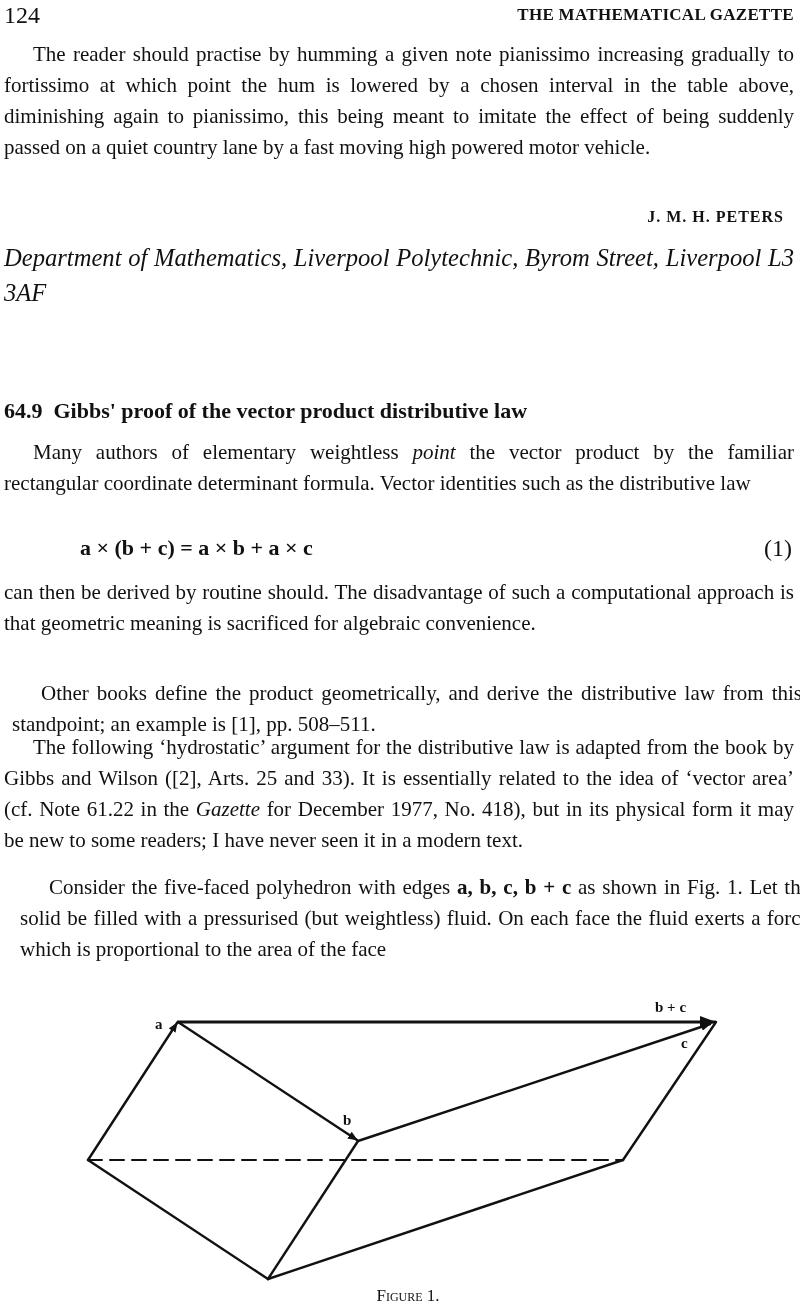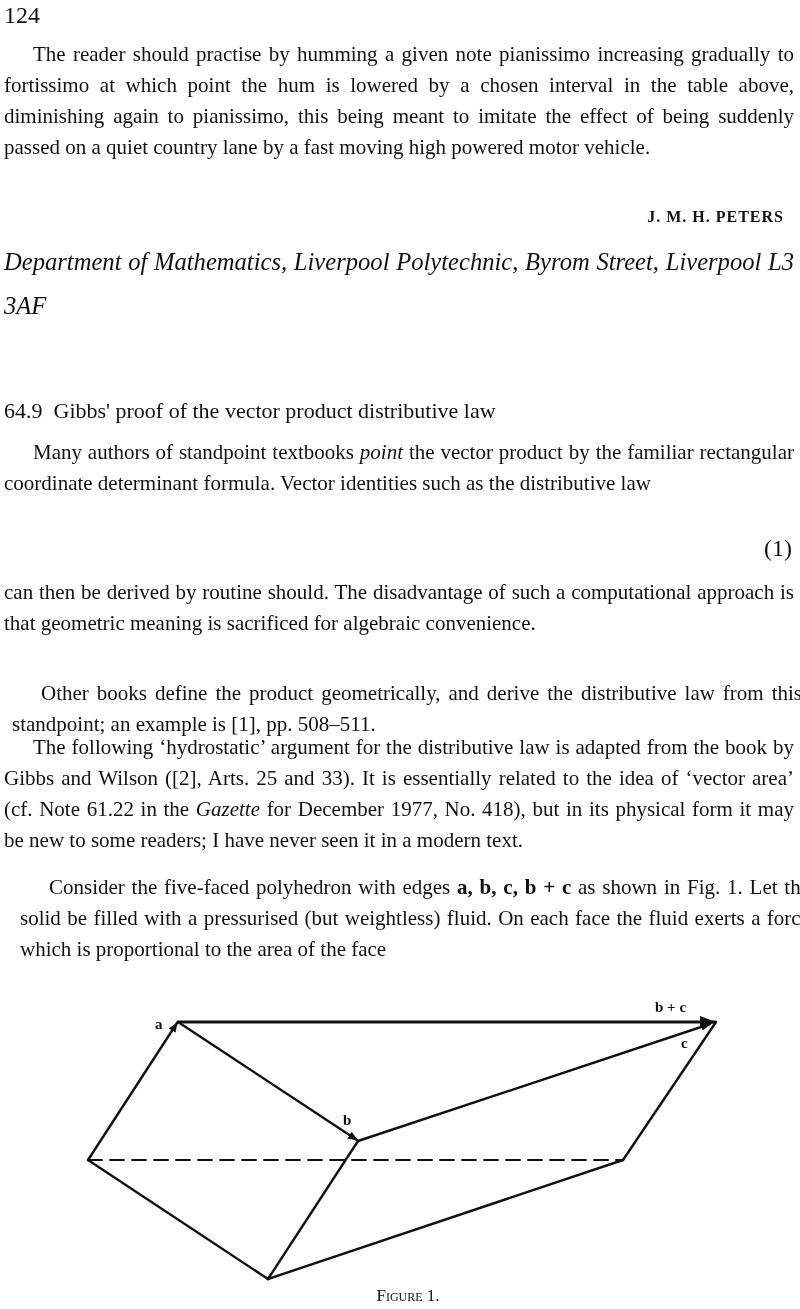--- a/index.html
+++ b/index.html
@@ -4,50 +4,52 @@
 <style>
   html,body{margin:0;padding:0;background:#ffffff;}
   body{width:800px;height:1309px;position:relative;overflow:hidden;color:#111;
        font-family:"Liberation Serif","DejaVu Serif",serif;}
   .runhead{position:absolute;top:2px;left:4px;right:6px;height:30px;font-size:24px;}
   .runhead .pg{position:absolute;left:0;top:0;}
   .runhead .jt{position:absolute;right:0;top:3px;font-size:17px;font-weight:bold;letter-spacing:0.3px;}
   .para{position:absolute;left:4px;width:790px;font-size:21px;line-height:31px;text-align:justify;text-align-last:left;}
   .indent{text-indent:29px;}
   .author{position:absolute;top:208px;right:16px;font-size:16px;font-weight:bold;letter-spacing:1px;}
-  .affil{position:absolute;top:240px;left:4px;width:790px;font-size:24.6px;line-height:44px;font-style:italic;text-align:justify;text-align-last:left;}
-  .note-title{position:absolute;top:398px;left:4px;font-size:22px;font-weight:normal;}
+  .affil{position:absolute;top:240px;left:4px;width:790px;font-size:24.6px;line-height:35px;font-style:italic;text-align:justify;text-align-last:left;}
+  .note-title{position:absolute;top:398px;left:4px;font-size:22px;font-weight:bold;}
   .eqline{position:absolute;top:535px;left:0;width:800px;height:32px;font-size:22px;}
   .eq{position:absolute;left:80px;top:0;}
   .eqnum{position:absolute;right:8px;top:0;font-size:24px;}
   .figure{position:absolute;left:0;top:990px;width:800px;height:300px;}
   .caption{position:absolute;top:1286px;left:8px;width:800px;text-align:center;font-size:17px;font-variant:small-caps;}
   em{font-style:italic;}
   .bold{font-weight:bold;}
 </style>
 </head>
 <body>
 
 <div class="runhead">
   <span class="pg">124</span>
+  <span class="jt">THE MATHEMATICAL GAZETTE</span>
 </div>
 
 <p class="para indent" style="top:39px;margin:0;">The reader should practise by humming a given note pianissimo increasing gradually to fortissimo at which point the hum is lowered by a chosen interval in the table above, diminishing again to pianissimo, this being meant to imitate the effect of being suddenly passed on a quiet country lane by a fast moving high powered motor vehicle.</p>
 
 <div class="author">J. M. H. PETERS</div>
 
 <div class="affil">Department of Mathematics, Liverpool Polytechnic, Byrom Street, Liverpool L3 3AF</div>
 
 <div class="note-title">
   <span>64.9</span>&nbsp;&nbsp;<span>Gibbs' proof of the vector product distributive law</span>
 </div>
 
-<p class="para indent" style="top:437px;margin:0;"><span>Many authors of standpoint textbooks </span><em>point</em><span> the vector product by the familiar rectangular coordinate determinant formula. Vector identities such as the distributive law</span></p>
+<p class="para indent" style="top:437px;margin:0;"><span>Many authors of elementary weightless </span><em>point</em><span> the vector product by the familiar rectangular coordinate determinant formula. Vector identities such as the distributive law</span></p>
 
 <div class="eqline">
+  <span class="eq bold">a × (b + c) = a × b + a × c</span>
   <span class="eqnum">(1)</span>
 </div>
 
 <p class="para" style="top:577px;margin:0;">can then be derived by routine should. The disadvantage of such a computational approach is that geometric meaning is sacrificed for algebraic convenience.</p>
 
 <p class="para indent" style="top:670px;margin:8px;">Other books define the product geometrically, and derive the distributive law from this standpoint; an example is [1], pp. 508–511.</p>
 
 <p class="para indent" style="top:732px;margin:0;"><span>The following ‘hydrostatic’ argument for the distributive law is adapted from the book by Gibbs and Wilson ([2], Arts. 25 and 33). It is essentially related to the idea of ‘vector area’ (cf. Note 61.22 in the </span><em>Gazette</em><span> for December 1977, No. 418), but in its physical form it may be new to some readers; I have never seen it in a modern text.</span></p>
 
 <p class="para indent" style="top:856px;margin:16px;"><span>Consider the five-faced polyhedron with edges </span><span class="bold">a, b, c, b + c</span><span> as shown in Fig. 1. Let the solid be filled with a pressurised (but weightless) fluid. On each face the fluid exerts a force which is proportional to the area of the face</span></p>

